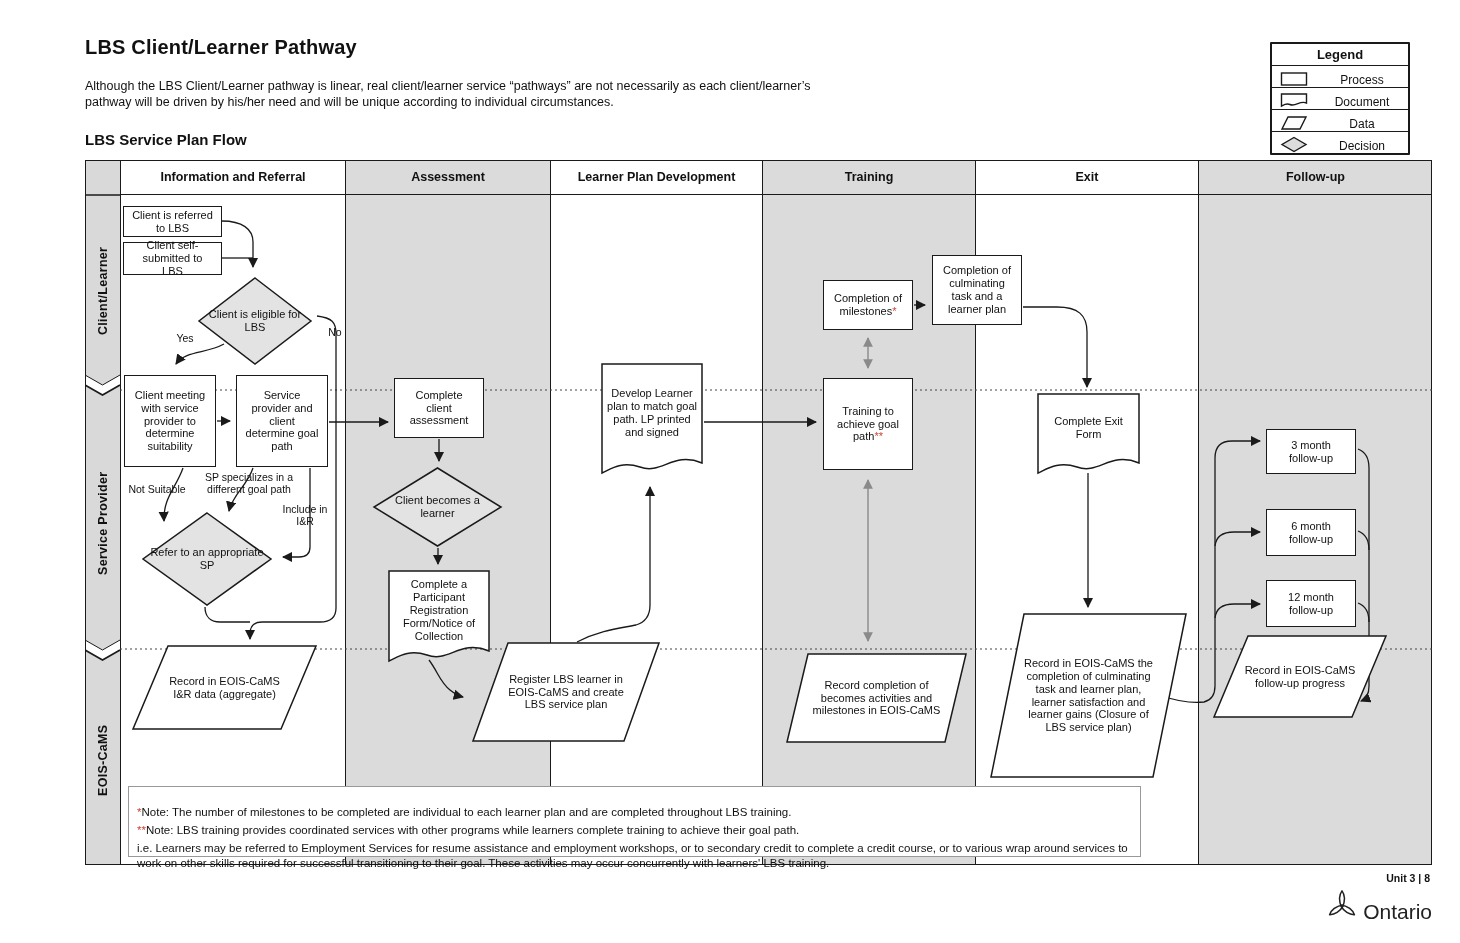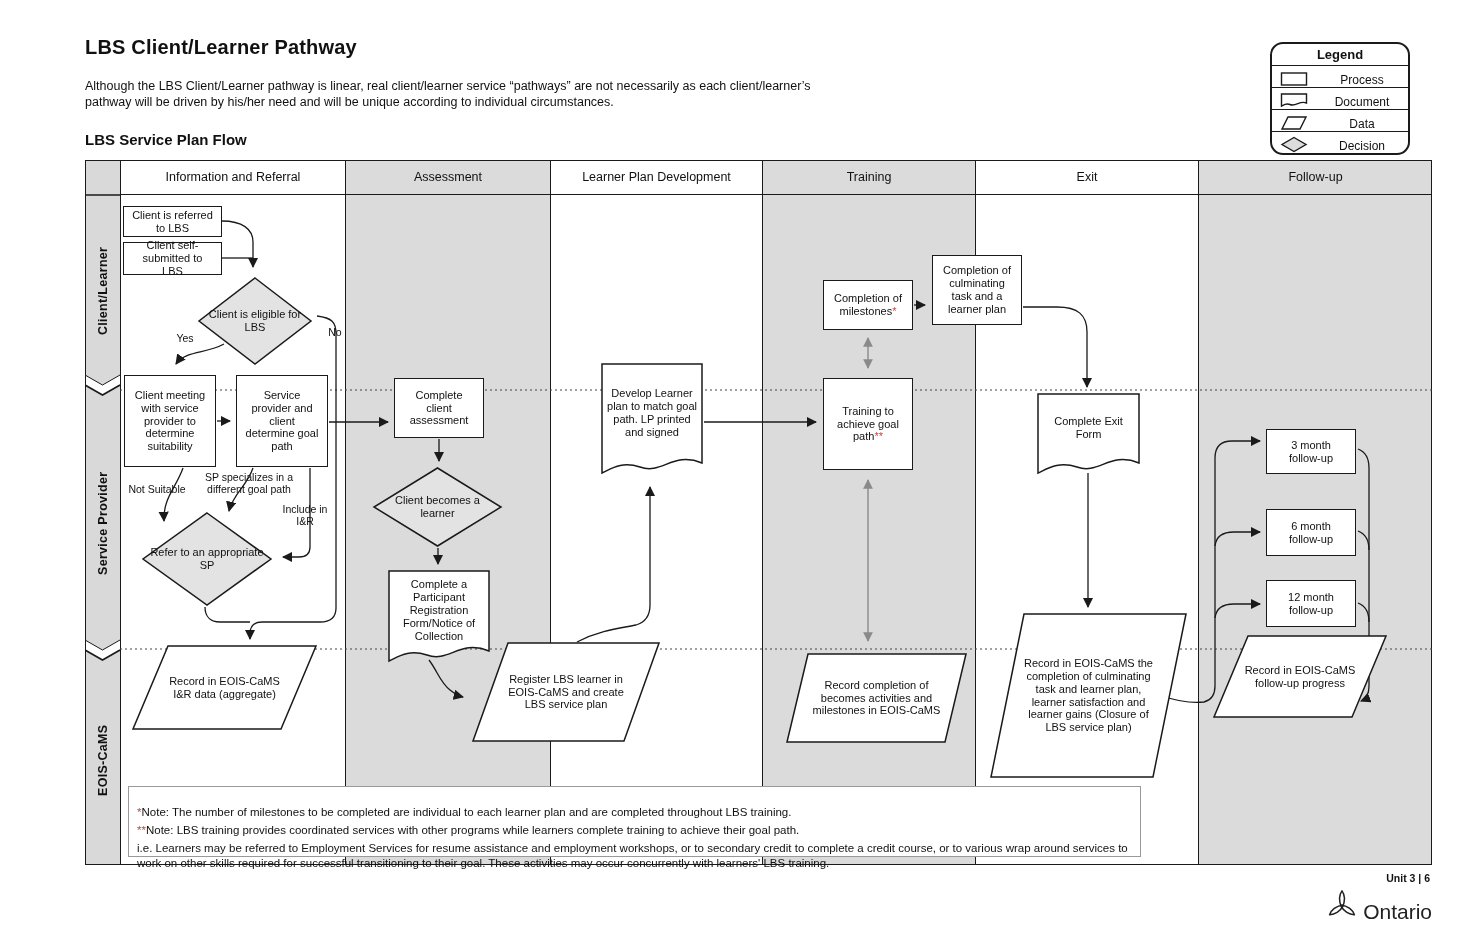--- a/index.html
+++ b/index.html
@@ -6,32 +6,32 @@
   #page{position:relative;width:1460px;height:943px;background:#fff;overflow:hidden;
         font-family:"Liberation Sans", sans-serif;color:#111;}
   .abs{position:absolute;}
 
   
   .title{left:85px;top:36px;font-size:20px;font-weight:bold;letter-spacing:.2px;}
   .intro{left:85px;top:78px;width:735px;font-size:12.5px;line-height:1.28;}
   .section-title{left:85px;top:131px;font-size:15px;font-weight:bold;}
 
   
-  .legend{left:1270px;top:42px;width:136px;border:2px solid #1a1a1a;border-radius:13px;background:#fff;}
+  .legend{left:1270px;top:42px;width:136px;border:2px solid #1a1a1a;border-radius:1px;background:#fff;}
   .legend-title{border-bottom:1.5px solid #1a1a1a;text-align:center;font-weight:bold;font-size:13px;padding:3px 0;}
   .legend-row{display:flex;align-items:flex-end;border-bottom:1.5px solid #1a1a1a;height:21px;}
   .legend-row:last-child{border-bottom:none;}
   .legend-shape{width:44px;display:flex;justify-content:center;}
   .legend-label{flex:1;text-align:center;font-size:12px;}
 
   
   .board{left:85px;top:160px;width:1347px;height:705px;border:1.6px solid #1a1a1a;box-sizing:border-box;}
   .col{position:absolute;top:0;height:705px;border-left:1.3px solid #1a1a1a;box-sizing:border-box;}
   .col-head{height:35px;display:flex;align-items:center;justify-content:center;
-            font-weight:normal;font-size:12.5px;border-bottom:1.6px solid #1a1a1a;box-sizing:border-box;}
+            font-weight:bold;font-size:12.5px;border-bottom:1.6px solid #1a1a1a;box-sizing:border-box;}
   .vlabel{display:flex;align-items:center;justify-content:center;width:35px;
           writing-mode:vertical-rl;transform:rotate(180deg);
           font-weight:bold;font-size:12.5px;letter-spacing:.3px;}
 
   
   .node{position:absolute;display:flex;align-items:center;justify-content:center;
         text-align:center;font-size:11px;line-height:1.18;z-index:3;}
   .process{background:#fff;border:1.6px solid #1a1a1a;box-sizing:border-box;padding:1px 2px;}
   .shaped{background:transparent;border:none;padding:0;}
   .nodesvg{position:absolute;left:0;top:0;overflow:visible;z-index:1;}
@@ -302,21 +302,21 @@
 
   <div class="abs notebox">
     <div class="note-line">
       <span class="red">*</span><span>Note: The number of milestones to be completed are individual to each learner plan and are completed throughout LBS training.</span></div>
     <div class="note-line">
       <span class="red">**</span><span>Note: LBS training provides coordinated services with other programs while learners complete training to achieve their goal path.</span></div>
     <div class="note-line">
       <span>i.e. Learners may be referred to Employment Services for resume assistance and employment workshops, or to secondary credit to complete a credit course, or to various wrap around services to work on other skills required for successful transitioning to their goal. These activities may occur concurrently with learners' LBS training.</span></div>
   </div>
 
-  <div class="abs unit">Unit 3 | 6</div>
+  <div class="abs unit">Unit 3 | 8</div>
   <div class="abs wordmark">
     <svg width="34" height="36" viewBox="-17 -19 34 38">
       <g fill="none" stroke="#222" stroke-width="1.6" stroke-linejoin="round">
         <g>
             <path d="M0,2 C-4,-5 -3,-12 0,-16 C3,-12 4,-5 0,2 Z"></path>
           </g>
         <g transform="rotate(125)">
             <path d="M0,2 C-4,-5 -3,-12 0,-16 C3,-12 4,-5 0,2 Z"></path>
           </g>
         <g transform="rotate(-125)">

